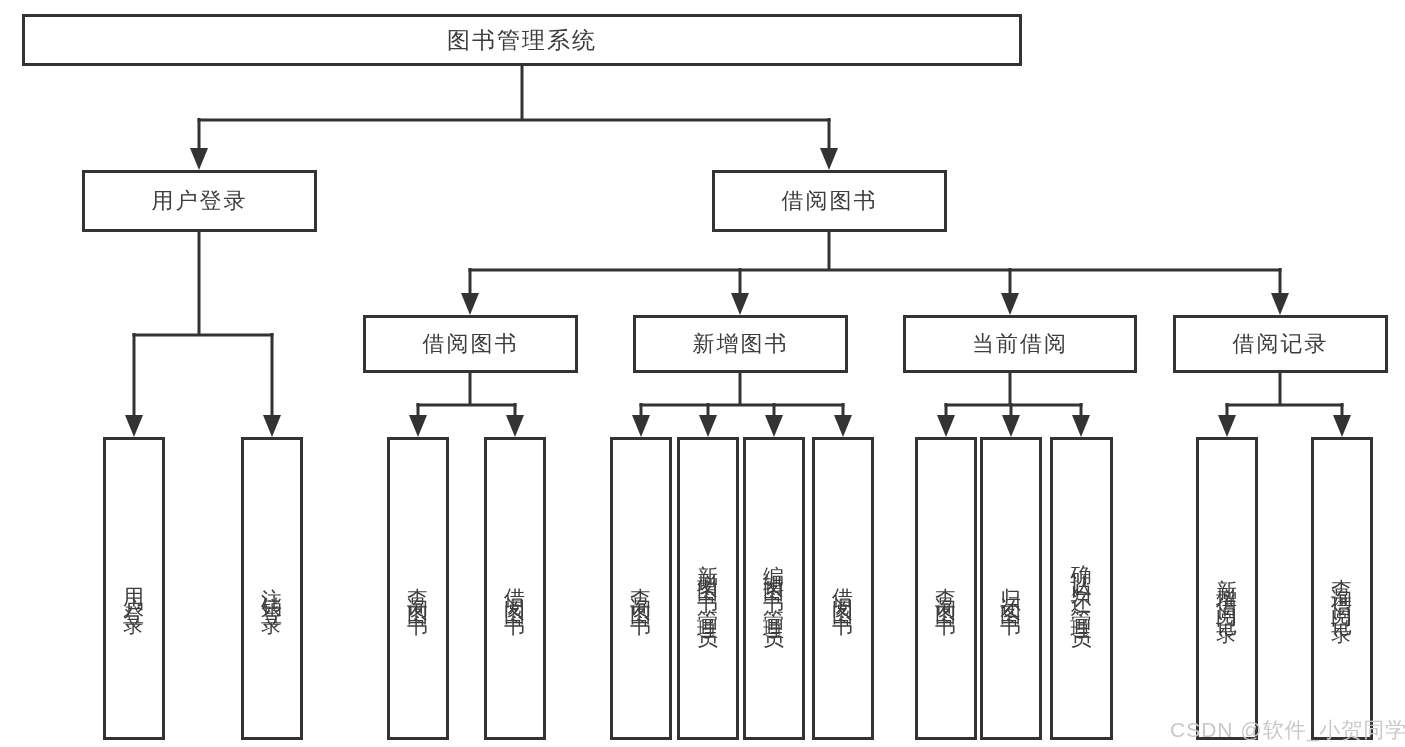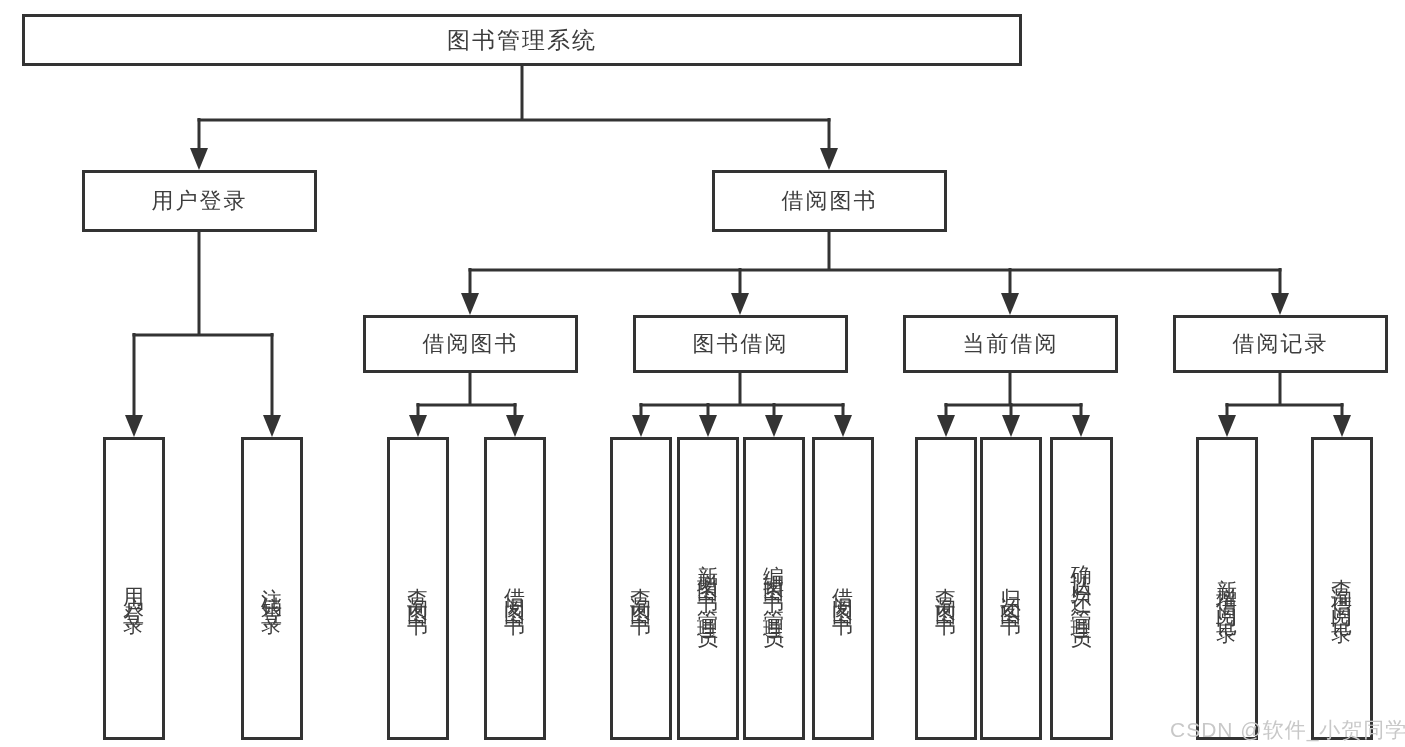--- a/index.html
+++ b/index.html
@@ -121,22 +121,22 @@
     <polygon points="1218,415 1236,415 1227,437"></polygon>
     <polygon points="1333,415 1351,415 1342,437"></polygon>
   </svg>
 
   <div class="node root" style="left:22px;top:14px;width:1000px;height:52px">图书管理系统</div>
 
   <div class="node" style="left:82px;top:170px;width:235px;height:62px">用户登录</div>
   <div class="node" style="left:712px;top:170px;width:235px;height:62px">借阅图书</div>
 
   <div class="node" style="left:363px;top:315px;width:215px;height:58px">借阅图书</div>
-  <div class="node" style="left:633px;top:315px;width:215px;height:58px">图书借阅</div>
-  <div class="node" style="left:903px;top:315px;width:215px;height:58px">当前借阅</div>
+  <div class="node" style="left:633px;top:315px;width:215px;height:58px">新增图书</div>
+  <div class="node" style="left:903px;top:315px;width:234px;height:58px">当前借阅</div>
   <div class="node" style="left:1173px;top:315px;width:215px;height:58px">借阅记录</div>
 
   <div class="node leaf" style="left:103px;top:437px;width:62px;height:303px">用户登录</div>
   <div class="node leaf" style="left:241px;top:437px;width:62px;height:303px">注销登录</div>
 
   <div class="node leaf" style="left:387px;top:437px;width:62px;height:303px">查询图书</div>
   <div class="node leaf" style="left:484px;top:437px;width:62px;height:303px">借阅图书</div>
 
   <div class="node leaf" style="left:610px;top:437px;width:62px;height:303px">查询图书</div>
   <div class="node leaf" style="left:677px;top:437px;width:62px;height:303px">新增图书（管理员）</div>

